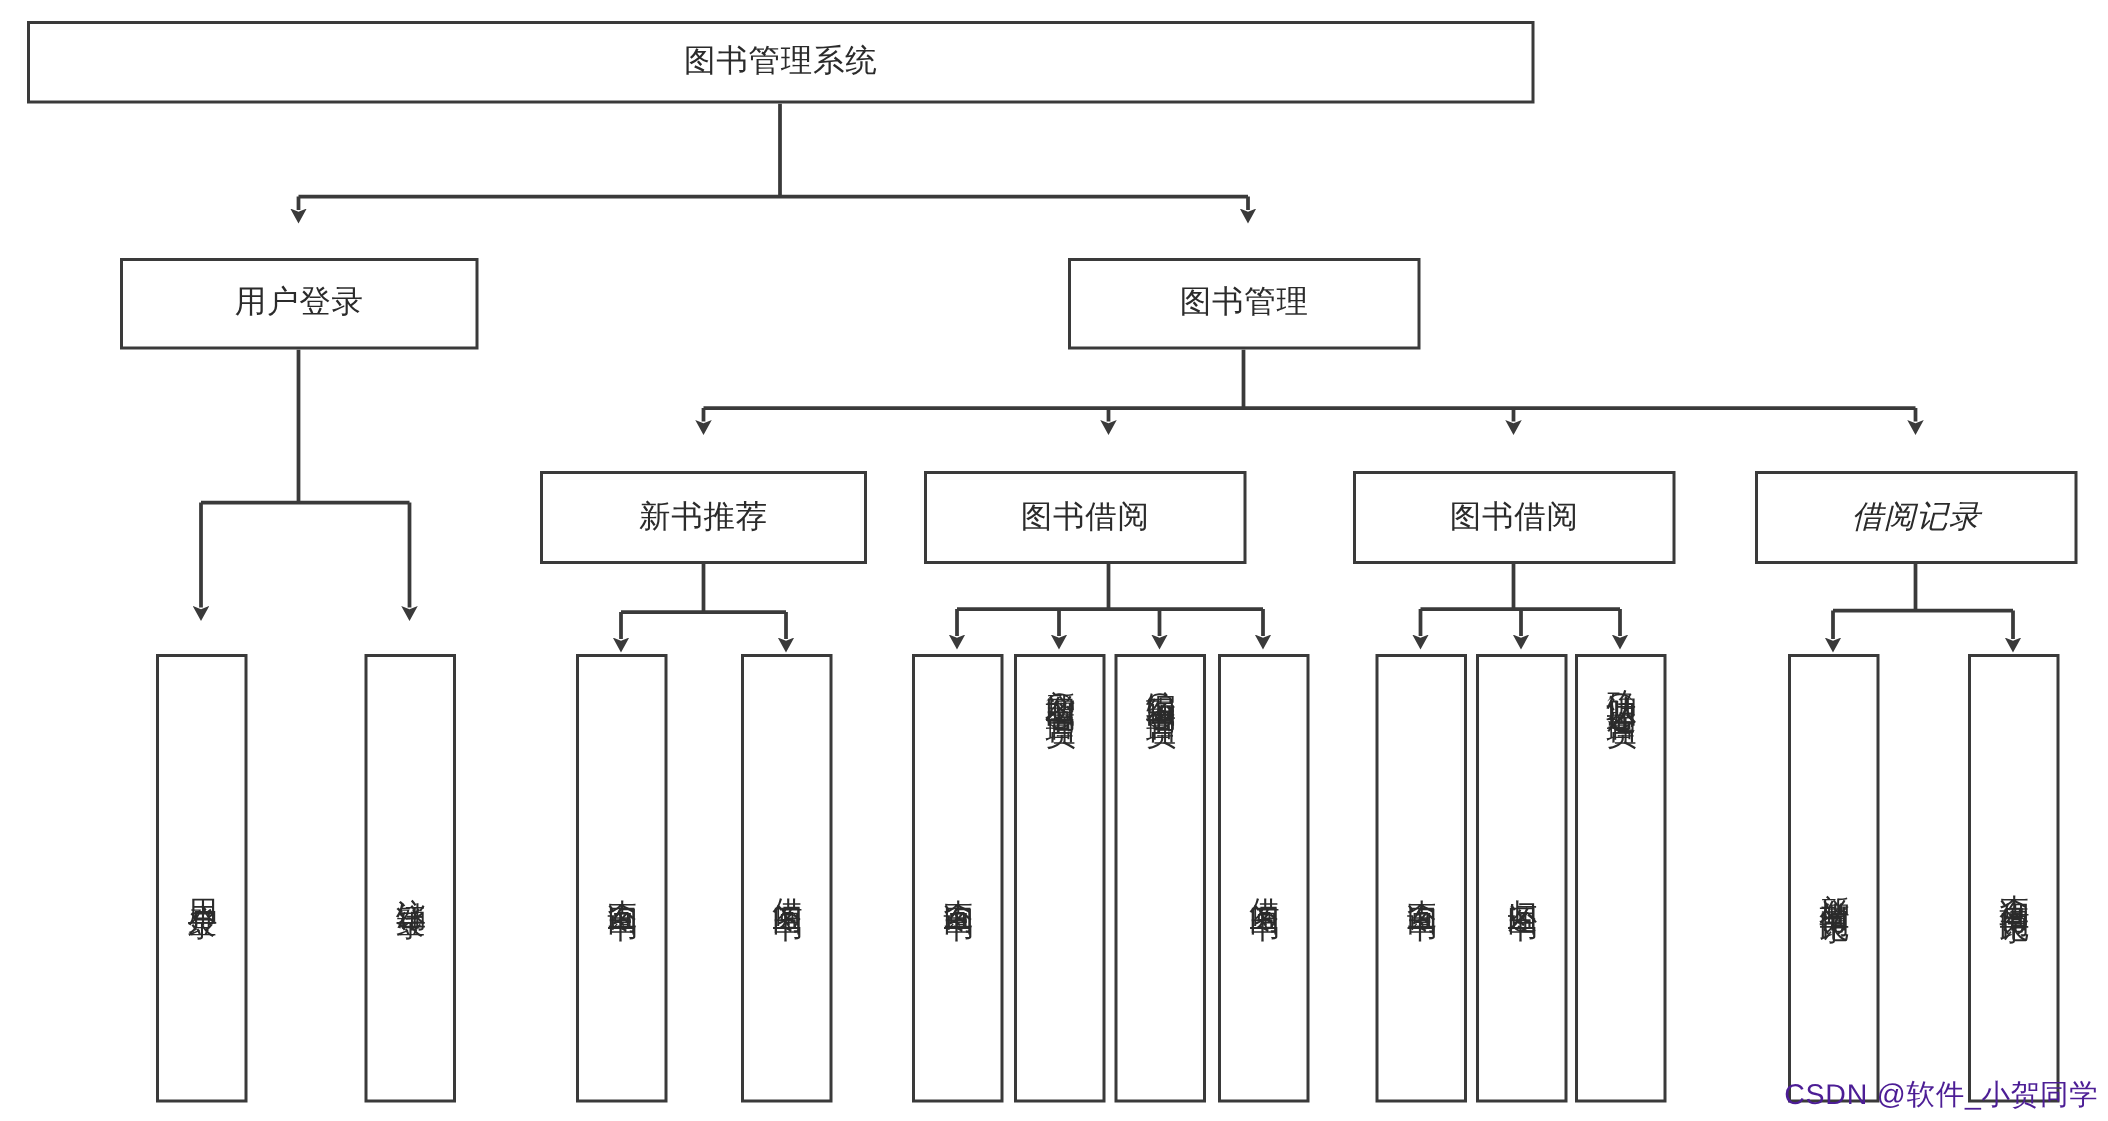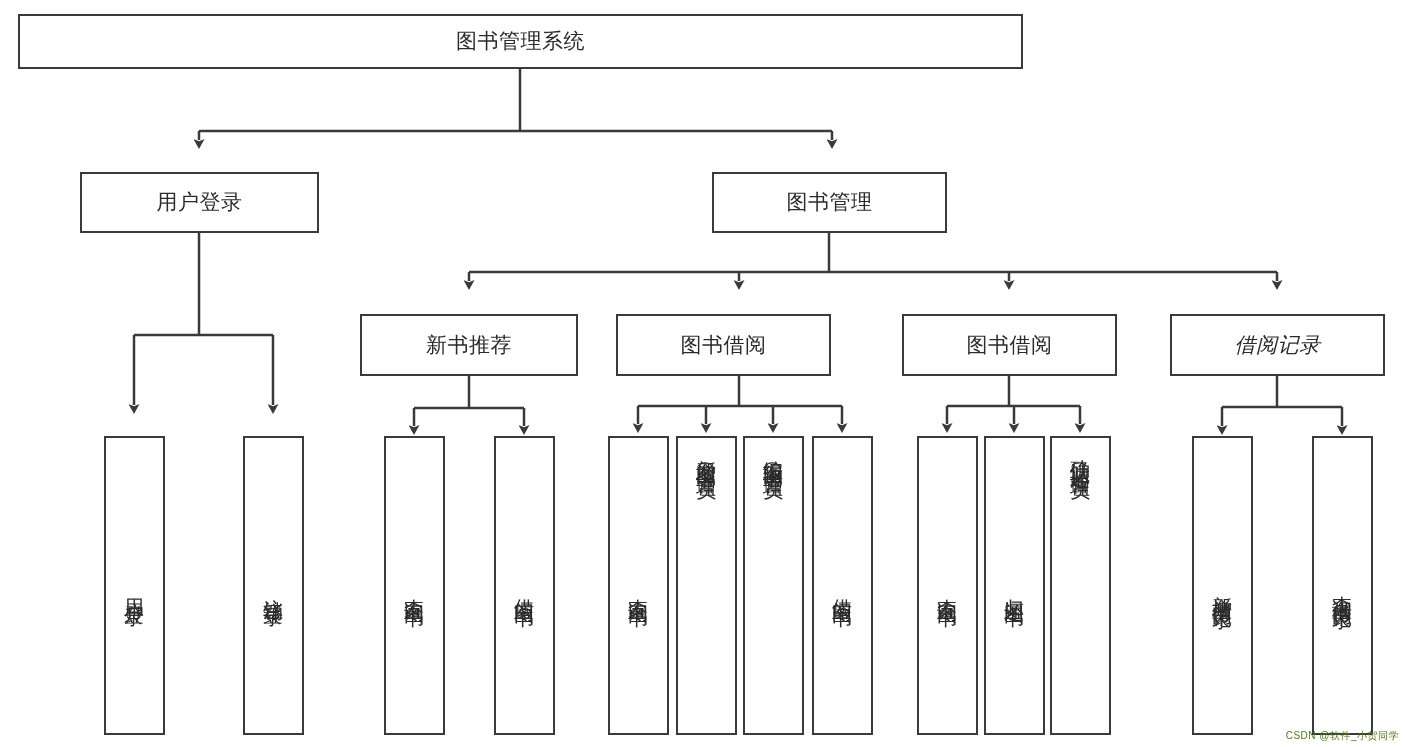--- a/index.html
+++ b/index.html
@@ -57,22 +57,22 @@
     white-space: nowrap;
     text-align: left;
   }
   .node-box.vertical.centered {
     align-items: center;
   }
   .watermark {
     position: absolute;
     right: 6px;
     bottom: 4px;
-    font-size: 10px;
-    color: #4d7c0f;
+    font-size: 19px;
+    color: #4c1d95;
     letter-spacing: 0.5px;
     white-space: nowrap;
     user-select: none;
   }
 </style>
 </head>
 <body>
 
 <div id="diagram-root">
 

